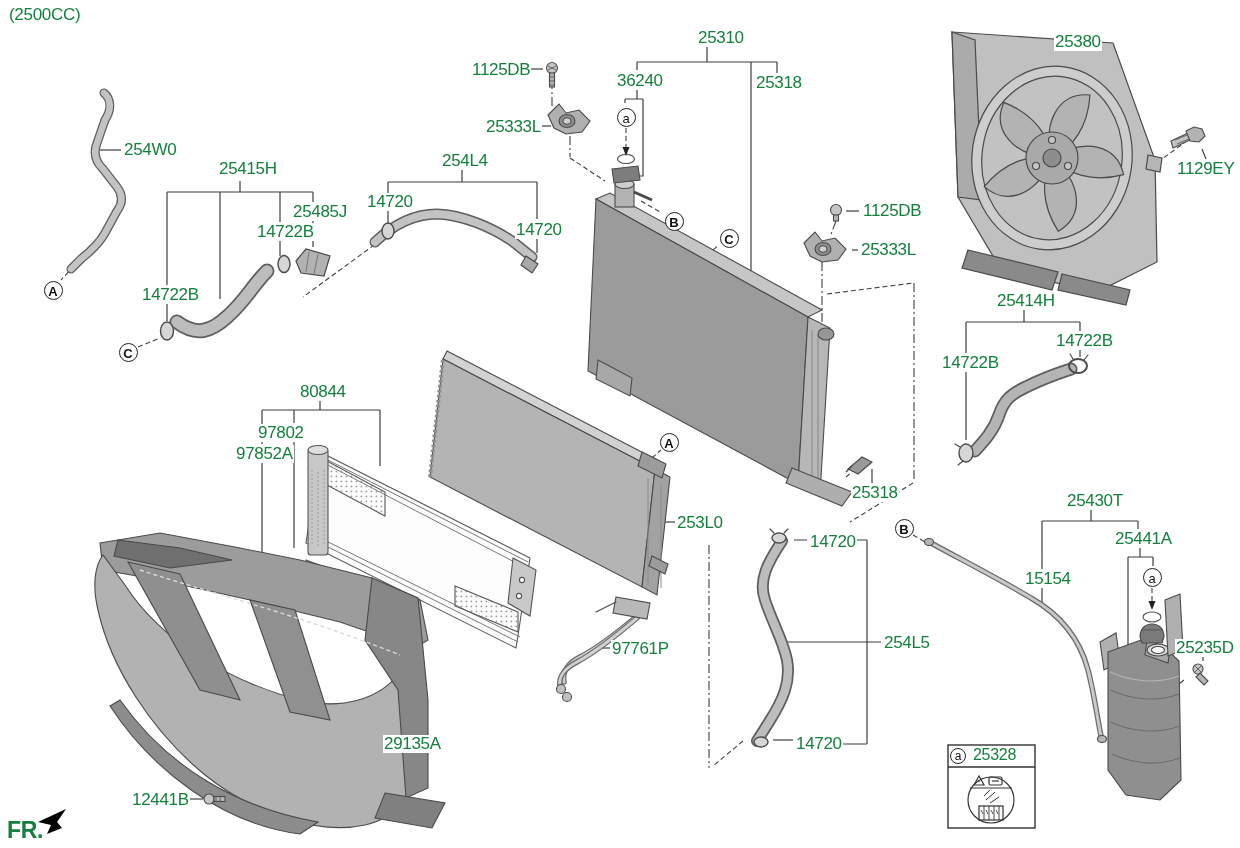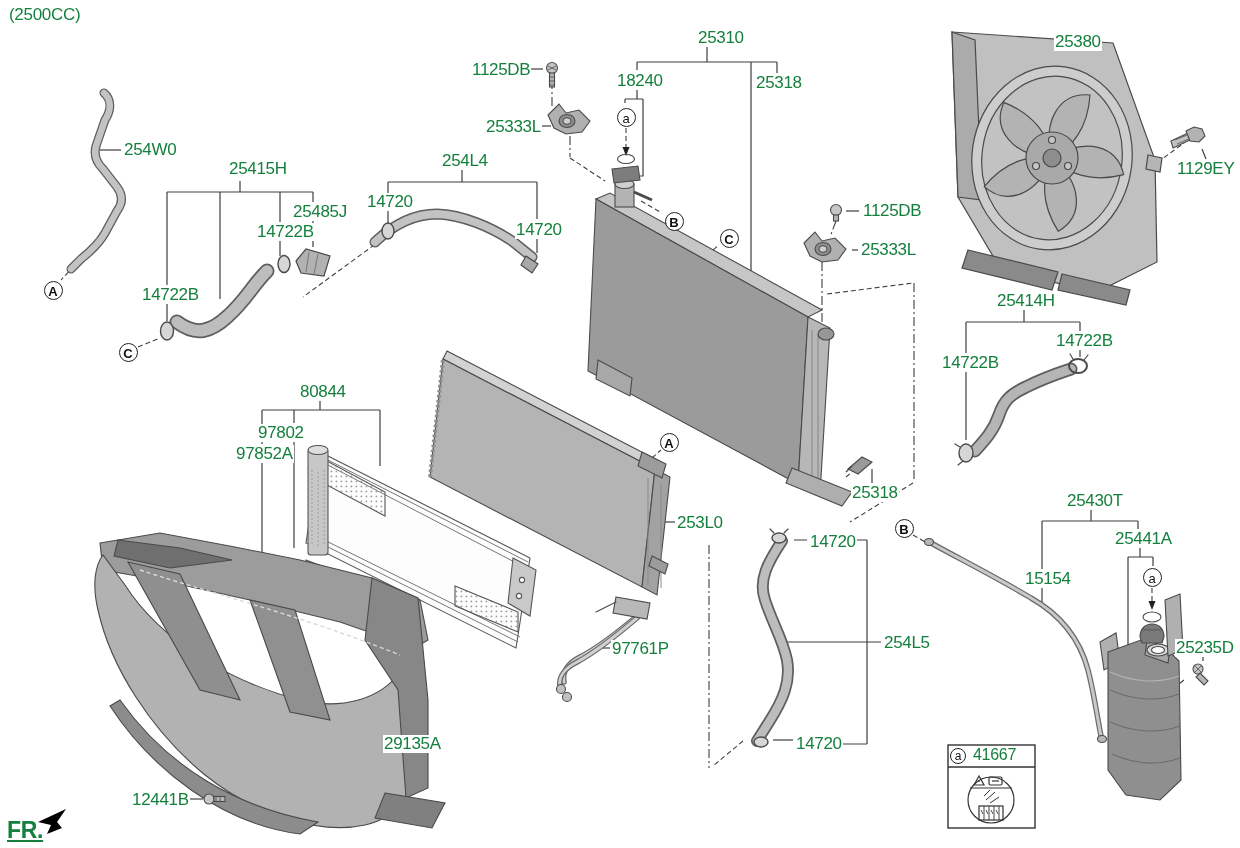--- a/index.html
+++ b/index.html
@@ -3,21 +3,21 @@
 <meta charset="utf-8">
 <style>
   html,body{margin:0;padding:0;background:#fff;}
   #stage{position:relative;width:1240px;height:848px;background:#fff;overflow:hidden;
          font-family:"Liberation Sans","DejaVu Sans",sans-serif;}
   #art{position:absolute;left:0;top:0;}
   .lbl{position:absolute;font-size:17px;line-height:1.05;color:#15803d;background:#fff;
        padding:0 1px;white-space:nowrap;letter-spacing:-0.3px;}
   .lbl.small{font-size:16px;}
   .lbl.title{background:transparent;}
-  .lbl.fr{font-size:23px;font-weight:bold;background:transparent;text-decoration:underline;}
+  .lbl.fr{font-size:23px;font-weight:bold;background:transparent;}
   .callout{position:absolute;width:19px;height:19px;border:1.6px solid #222;border-radius:50%;
            background:#fff;color:#111;font-size:13px;line-height:19px;text-align:center;
            font-weight:bold;box-sizing:border-box;}
   .callout.lc{font-weight:normal;font-size:13px;}
   .callout.tiny{width:16px;height:16px;line-height:15px;font-size:12px;}
 </style>
 </head>
 <body>
 
 <div id="stage">
@@ -289,27 +289,27 @@
       <rect x="979" y="806" width="24" height="14"></rect>
       <path d="M984,806 v14 M989,806 v14 M994,806 v14 M999,806 v14" stroke-width="0.9"></path>
       <path d="M981,810 l2,4 M986,810 l2,4 M991,810 l2,4 M996,810 l2,4" stroke-width="0.9"></path>
     </g>
   </g>
 </svg>
 
 <span class="lbl title" style="left:8px;top:6px">(2500CC)</span>
 
 <span class="lbl" style="left:123px;top:141px">254W0</span>
-<span class="lbl" style="left:228px;top:160px">25415H</span>
+<span class="lbl" style="left:218px;top:160px">25415H</span>
 <span class="lbl" style="left:292px;top:203px">25485J</span>
 <span class="lbl" style="left:256px;top:223px">14722B</span>
 <span class="lbl" style="left:141px;top:286px">14722B</span>
 <span class="lbl" style="left:471px;top:61px">1125DB</span>
 <span class="lbl" style="left:485px;top:118px">25333L</span>
-<span class="lbl" style="left:616px;top:72px">18240</span>
+<span class="lbl" style="left:616px;top:72px">36240</span>
 <span class="lbl" style="left:697px;top:29px">25310</span>
 <span class="lbl" style="left:755px;top:74px">25318</span>
 <span class="lbl" style="left:862px;top:202px">1125DB</span>
 <span class="lbl" style="left:860px;top:241px">25333L</span>
 <span class="lbl" style="left:1054px;top:33px">25380</span>
 <span class="lbl" style="left:1176px;top:160px">1129EY</span>
 <span class="lbl" style="left:441px;top:152px">254L4</span>
 <span class="lbl" style="left:366px;top:193px">14720</span>
 <span class="lbl" style="left:515px;top:221px">14720</span>
 <span class="lbl" style="left:996px;top:292px">25414H</span>
@@ -324,21 +324,21 @@
 <span class="lbl" style="left:809px;top:533px">14720</span>
 <span class="lbl" style="left:883px;top:634px">254L5</span>
 <span class="lbl" style="left:795px;top:735px">14720</span>
 <span class="lbl" style="left:1024px;top:570px">15154</span>
 <span class="lbl" style="left:1066px;top:492px">25430T</span>
 <span class="lbl" style="left:1114px;top:530px">25441A</span>
 <span class="lbl" style="left:1175px;top:639px">25235D</span>
 <span class="lbl" style="left:383px;top:735px">29135A</span>
 <span class="lbl" style="left:131px;top:791px">12441B</span>
 
-<span class="lbl small" style="left:972px;top:747px">41667</span>
+<span class="lbl small" style="left:972px;top:747px">25328</span>
 <span class="lbl fr" style="left:6px;top:818px">FR.</span>
 
 <div class="callout" style="left:43.5px;top:280.5px">A</div>
 <div class="callout" style="left:118.5px;top:342.5px">C</div>
 <div class="callout lc" style="left:616.5px;top:107.5px">a</div>
 <div class="callout" style="left:664.5px;top:211.5px">B</div>
 <div class="callout" style="left:719.5px;top:228.5px">C</div>
 <div class="callout" style="left:659.5px;top:432.5px">A</div>
 <div class="callout" style="left:894.5px;top:518.5px">B</div>
 <div class="callout lc" style="left:1142.5px;top:567.5px">a</div>

